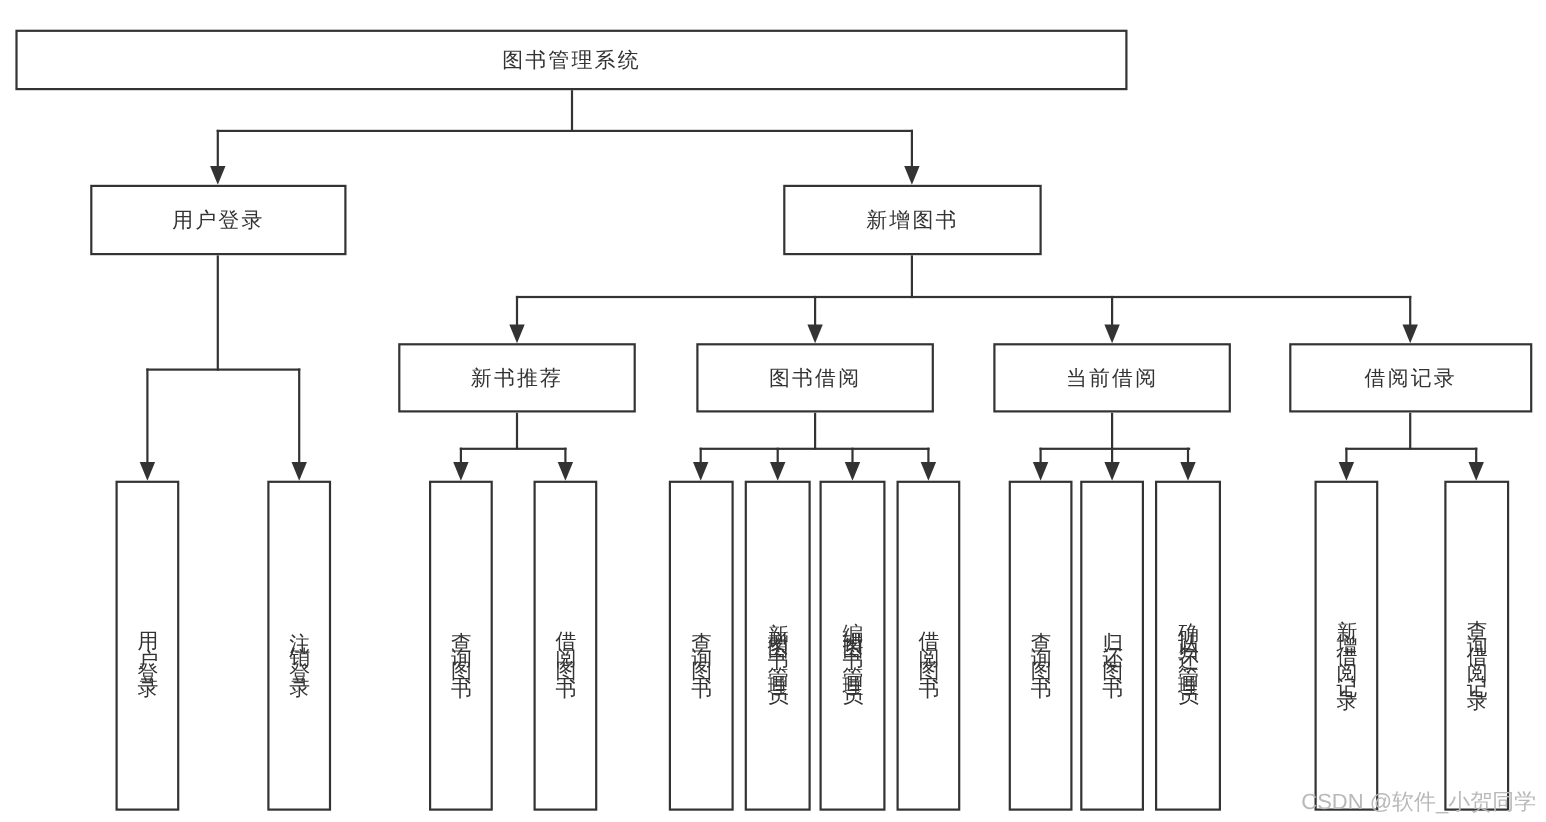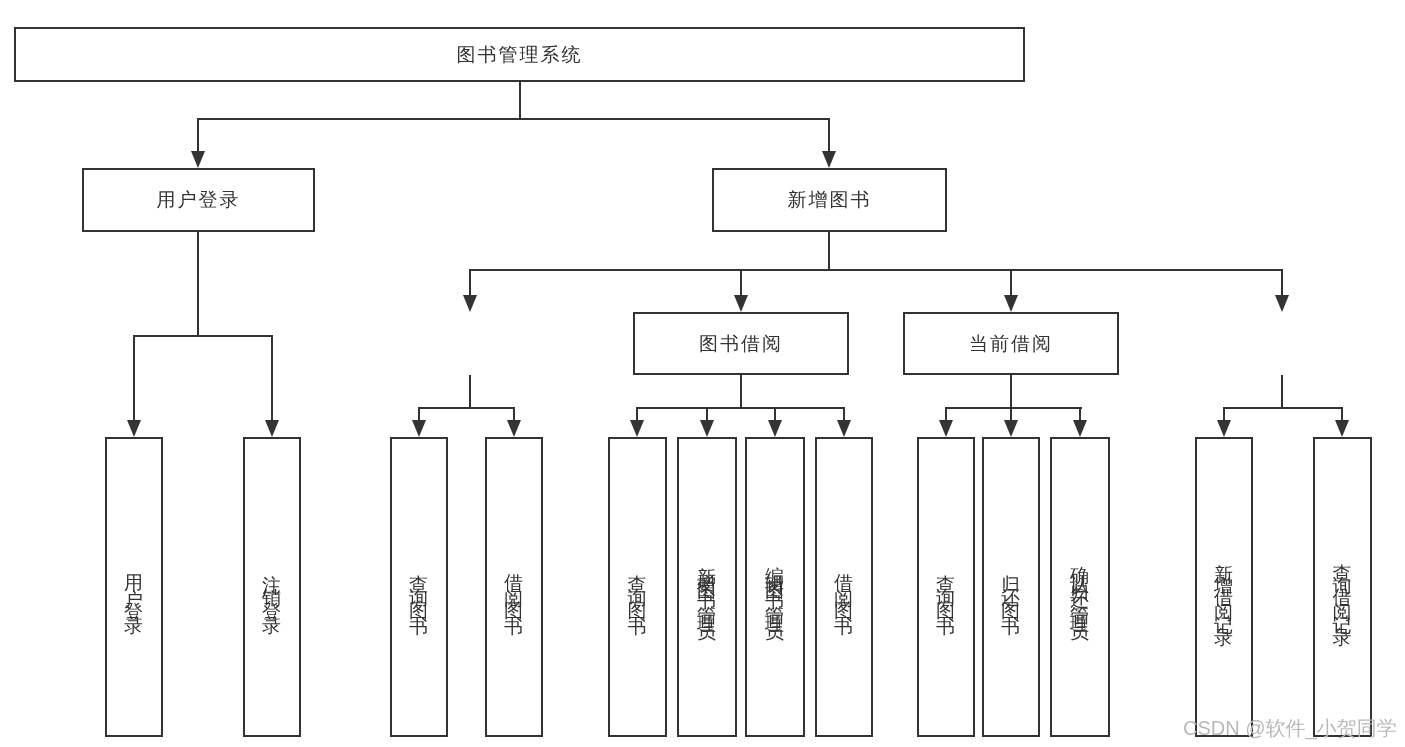--- a/index.html
+++ b/index.html
@@ -124,25 +124,31 @@
     <span class="hlabel">图书管理系统</span>
   </div>
 
   <div class="box" style="left:82px; top:168px; width:233px; height:64px;">
     <span class="hlabel">用户登录</span>
   </div>
   <div class="box" style="left:712px; top:168px; width:235px; height:64px;">
     <span class="hlabel">新增图书</span>
   </div>
 
+  <div class="box" style="left:362px; top:312px; width:216px; height:63px;">
+    <span class="hlabel">新书推荐</span>
+  </div>
   <div class="box" style="left:903px; top:312px; width:216px; height:63px;">
     <span class="hlabel">当前借阅</span>
   </div>
   <div class="box" style="left:633px; top:312px; width:216px; height:63px;">
     <span class="hlabel">图书借阅</span>
+  </div>
+  <div class="box" style="left:1172px; top:312px; width:221px; height:63px;">
+    <span class="hlabel">借阅记录</span>
   </div>
 
   <div class="box" style="left:105px; top:437px; width:58px; height:300px;">
     <span class="vlabel">用户登录</span>
   </div>
   <div class="box" style="left:243px; top:437px; width:58px; height:300px;">
     <span class="vlabel">注销登录</span>
   </div>
 
   <div class="box" style="left:390px; top:437px; width:58px; height:300px;">

